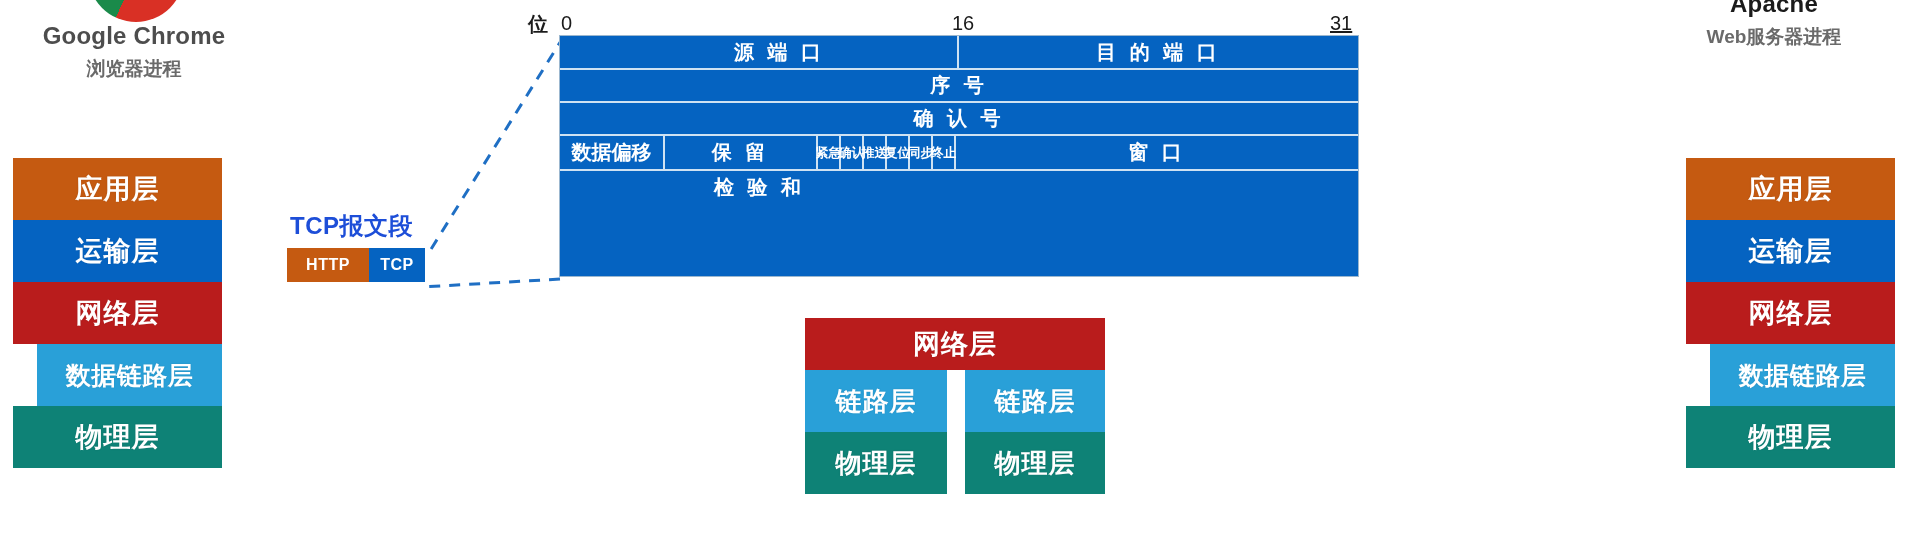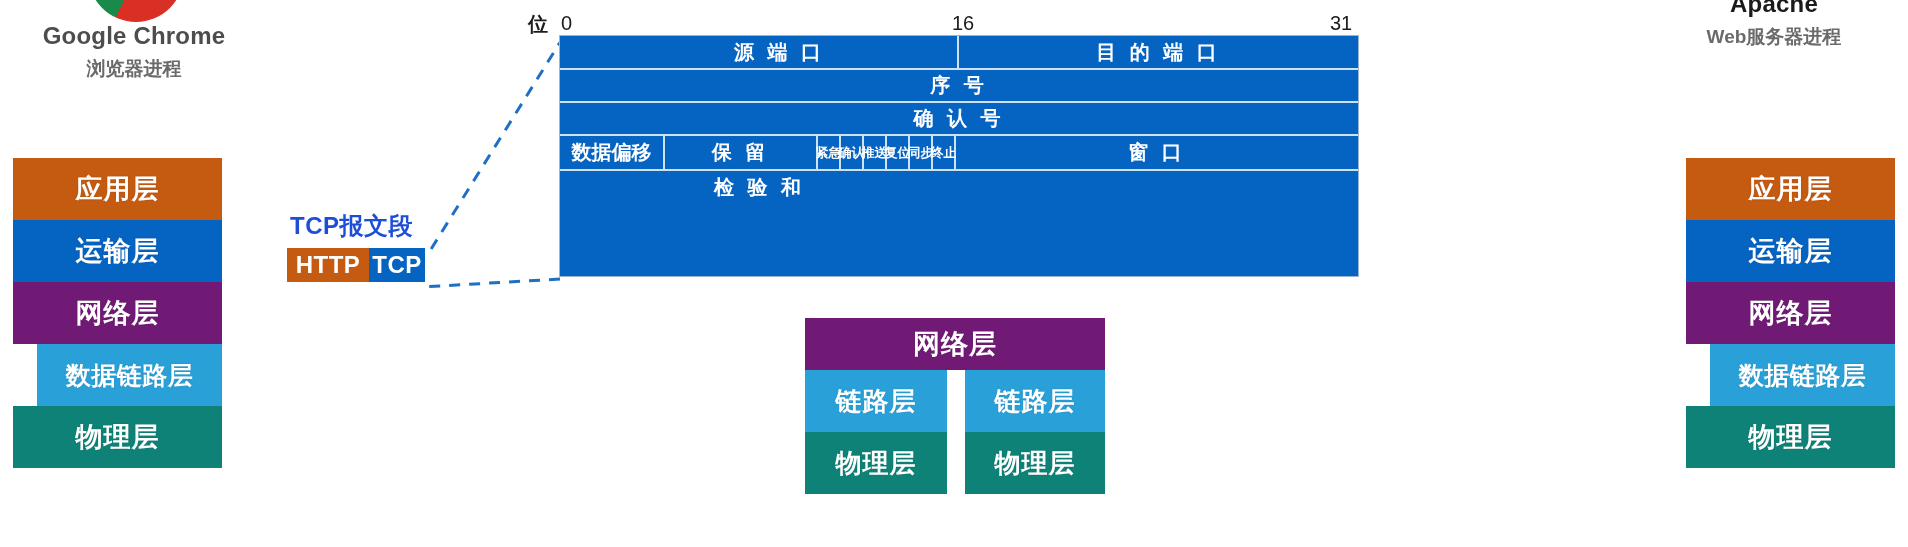--- a/index.html
+++ b/index.html
@@ -24,40 +24,40 @@
   .endpoint-title.dark { color: #1b1b1b; }
   .endpoint-sub { font-size: 19px; font-weight: 700; color: #6a6a6a; line-height: 1; margin-top: 11px; }
 
   
   .stack { position: absolute; display: flex; flex-direction: column; }
   .layer { display: flex; align-items: center; justify-content: center;
            color: #ffffff; font-weight: 700; letter-spacing: 1px;
            text-shadow: 0 0 2px rgba(0,0,0,.12); }
   .layer.app   { background: #c55a11; }
   .layer.tran  { background: #0563c1; }
-  .layer.net   { background: #701a75; }
+  .layer.net   { background: #b91c1c; }
   .layer.link  { background: #29a0d8; }
   .layer.phys  { background: #0e8276; }
 
   .stack-side .layer { height: 62px; font-size: 27px; }
   .stack-side .layer.dlink { font-size: 25px; letter-spacing: .5px; margin-left: 24px; }
 
   
   .router { position: absolute; display: flex; flex-direction: column; }
   .router .r-top { height: 52px; font-size: 27px; }
   .router .r-row { display: flex; gap: 16px; }
   .router .r-half { flex: 1 1 50%; height: 62px; font-size: 26px; }
   .router .r-half + .r-half { border-left: 2px solid #ffffff; }
 
   
   .seg-label { position: absolute; font-size: 24px; font-weight: 700; color: #1d4ed8;
                letter-spacing: .5px; white-space: nowrap; }
   .seg-bar { position: absolute; display: flex; height: 34px; }
   .seg-cell { display: flex; align-items: center; justify-content: center;
-              color: #fff; font-size: 24px; font-weight: 600; letter-spacing: .5px; }
+              color: #fff; font-size: 16px; font-weight: 600; letter-spacing: .5px; }
   .seg-cell.http { background: #c55a11; width: 82px; }
   .seg-cell.tcp  { background: #0563c1; width: 56px; }
 
   
   .bit-label { position: absolute; font-size: 20px; color: #1b1b1b; font-weight: 400; line-height: 1; }
   .bit-label.cjk { font-weight: 700; }
 
   
   .tcp-table { position: absolute; background: #0563c1;
                outline: 1px solid #9bb7cf; }
@@ -112,21 +112,21 @@
   </div>
 
   <svg class="leader" style="left:420px; top:28px;" width="200" height="265" viewBox="0 0 200 265">
     <line x1="144" y1="8" x2="8" y2="226" stroke="#1f6fc4" stroke-width="3" stroke-dasharray="11 9" stroke-linecap="butt"></line>
     <line x1="140" y1="251" x2="2" y2="259" stroke="#1f6fc4" stroke-width="3" stroke-dasharray="11 9" stroke-linecap="butt"></line>
   </svg>
 
   <div class="bit-label cjk" style="left:528px; top:14px;">位</div>
   <div class="bit-label" style="left:561px; top:13px;">0</div>
   <div class="bit-label" style="left:952px; top:13px;">16</div>
-  <div class="bit-label" style="left:1330px; top:13px;">31</div>
+  <div class="bit-label" style="left:1330px; top:13px;text-decoration:underline;">31</div>
 
   <div class="tcp-table" style="left:560px; top:36px; width:798px; height:240px;">
 
     <div class="tcp-row" style="height:34px;">
       <div class="tcp-cell" style="width:50%;padding-left:42px;">源 端 口</div>
       <div class="tcp-cell" style="width:50%;">目 的 端 口</div>
     </div>
 
     <div class="tcp-row" style="height:33px;">
       <div class="tcp-cell" style="width:100%;">序 号</div>

